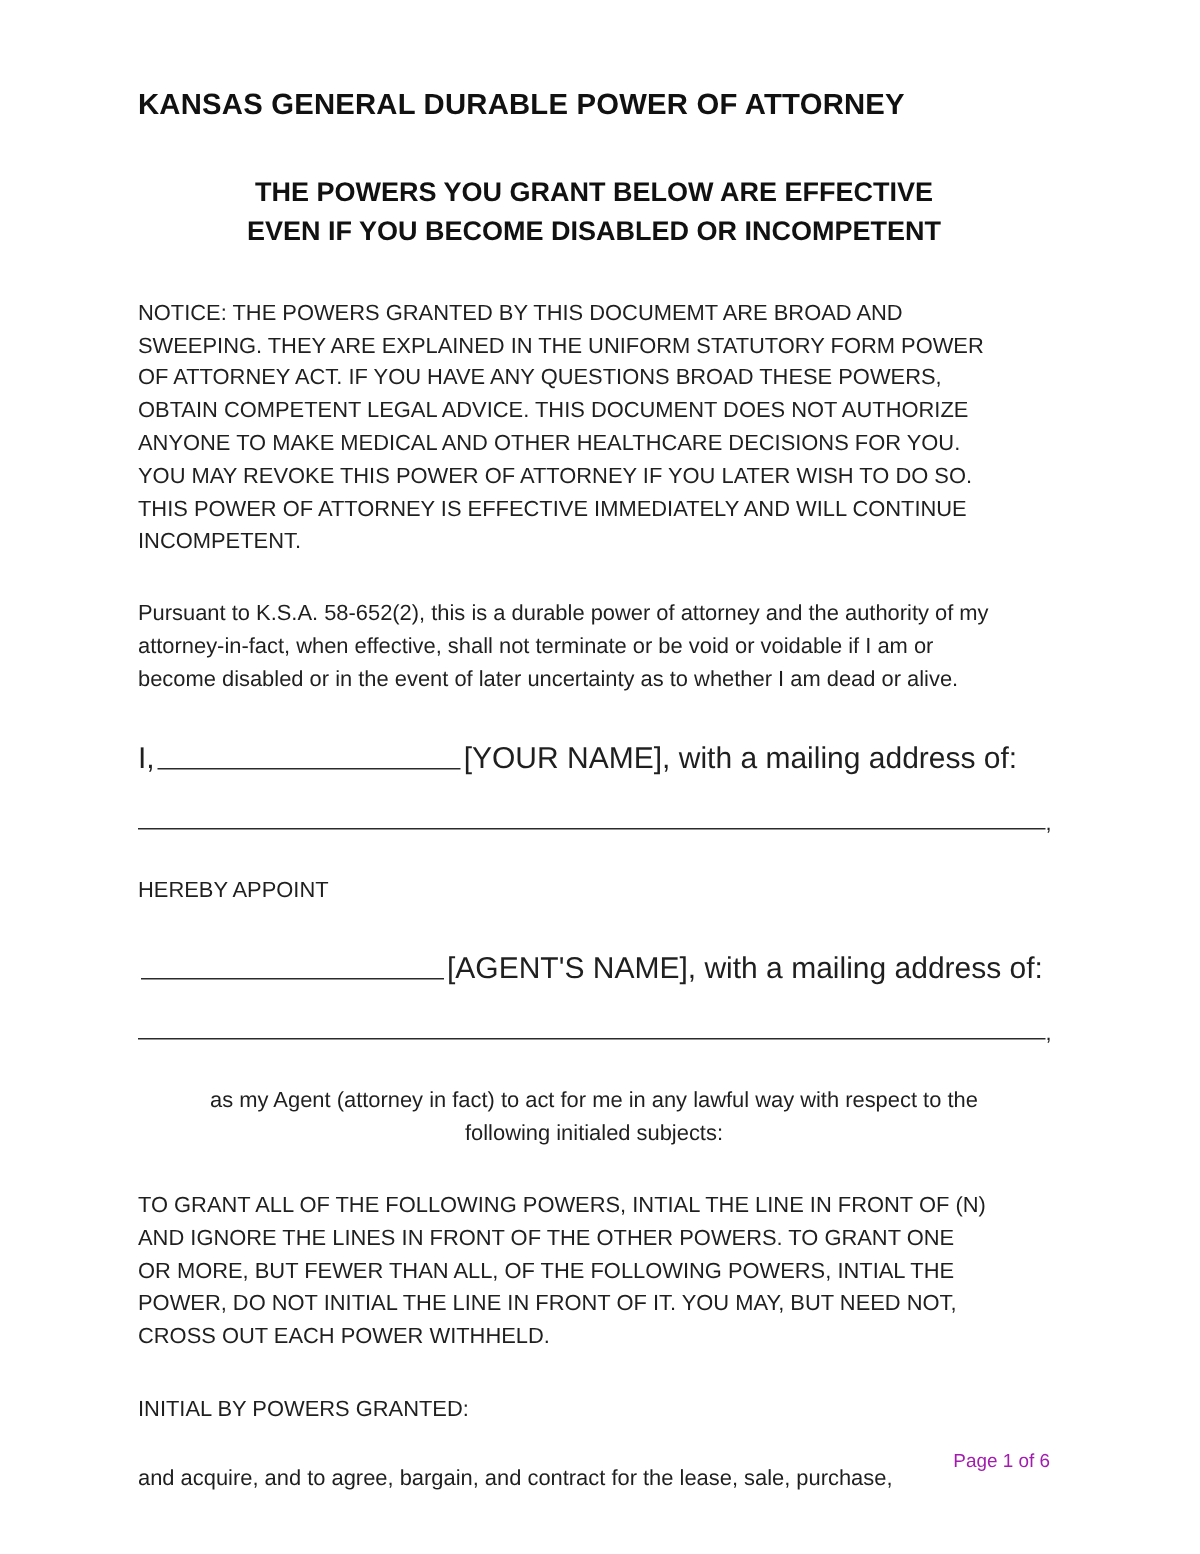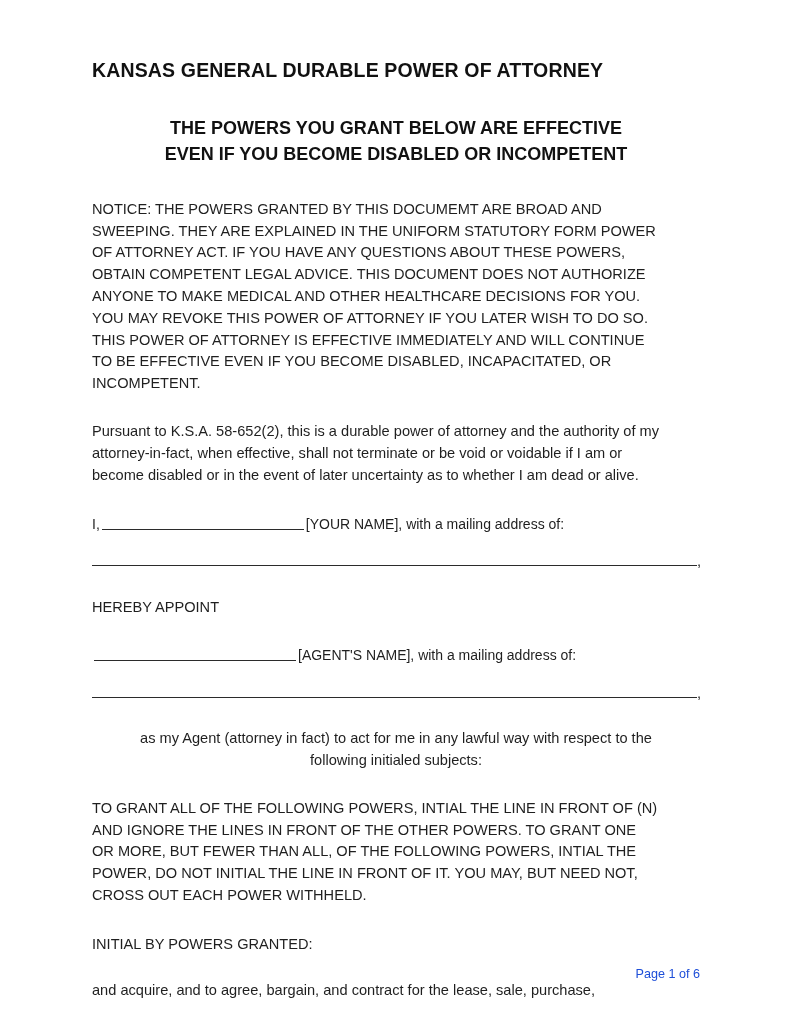--- a/index.html
+++ b/index.html
@@ -63,21 +63,21 @@
   .para-grant-rules { padding-top: 26px; }
   .para-as-my-agent { padding-top: 26px; text-align: center; }
   .para-initial-heading { padding-top: 27px; }
   .para-hereby { padding-top: 26px; }
   .para-power { padding-top: 24px; }
 
   .para .ln { display: block; white-space: pre; }
 
   
   .line-row {
-    font-size: 14px;
+    font-size: 20px;
     line-height: 1.495;
     color: #1f1f1f;
     white-space: nowrap;
   }
   .row-your-name { padding-top: 27px; }
   .row-agent-name { padding-top: 26px; }
 
   .blank {
     display: inline-block;
     vertical-align: baseline;
@@ -111,45 +111,44 @@
   .bold { font-weight: bold; }
 
   
   .page-footer {
     position: absolute;
     left: 0;
     right: 100px;
     bottom: 55px;
     text-align: right;
     font-size: 12.6px;
-    color: #1d4ed8;
+    color: #a21caf;
   }
 </style>
 </head>
 <body>
 
 <div class="page">
   <div class="content">
 
     <h1 class="doc-title">KANSAS GENERAL DURABLE POWER OF ATTORNEY</h1>
 
     <h2 class="doc-subtitle">
       <span class="sub-line">THE POWERS YOU GRANT BELOW ARE EFFECTIVE</span>
       <span class="sub-line">EVEN IF YOU BECOME DISABLED OR INCOMPETENT</span>
     </h2>
 
     <p class="para para-notice">
       <span class="ln">NOTICE: THE POWERS GRANTED BY THIS DOCUMEMT ARE BROAD AND</span>
       <span class="ln">SWEEPING. THEY ARE EXPLAINED IN THE UNIFORM STATUTORY FORM POWER</span>
-      <span class="ln">OF ATTORNEY ACT. IF YOU HAVE ANY QUESTIONS ABOUT THESE POWERS,</span>
+      <span class="ln">OF ATTORNEY ACT. IF YOU HAVE ANY QUESTIONS BROAD THESE POWERS,</span>
       <span class="ln">OBTAIN COMPETENT LEGAL ADVICE. THIS DOCUMENT DOES NOT AUTHORIZE</span>
       <span class="ln">ANYONE TO MAKE MEDICAL AND OTHER HEALTHCARE DECISIONS FOR YOU.</span>
       <span class="ln">YOU MAY REVOKE THIS POWER OF ATTORNEY IF YOU LATER WISH TO DO SO.</span>
       <span class="ln">THIS POWER OF ATTORNEY IS EFFECTIVE IMMEDIATELY AND WILL CONTINUE</span>
-      <span class="ln">TO BE EFFECTIVE EVEN IF YOU BECOME DISABLED, INCAPACITATED, OR</span>
       <span class="ln">INCOMPETENT.</span>
     </p>
 
     <p class="para para-pursuant">
       <span class="ln">Pursuant to K.S.A. 58-652(2), this is a durable power of attorney and the authority of my</span>
       <span class="ln">attorney-in-fact, when effective, shall not terminate or be void or voidable if I am or</span>
       <span class="ln">become disabled or in the event of later uncertainty as to whether I am dead or alive.</span>
     </p>
 
     <div class="line-row row-your-name">

